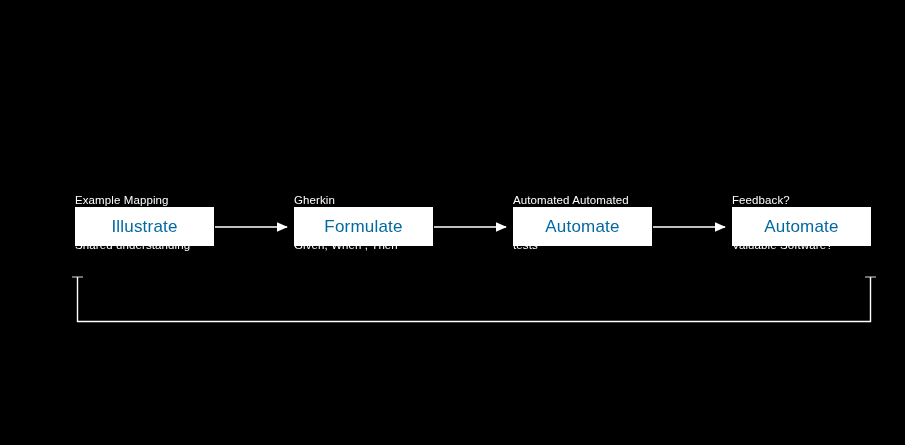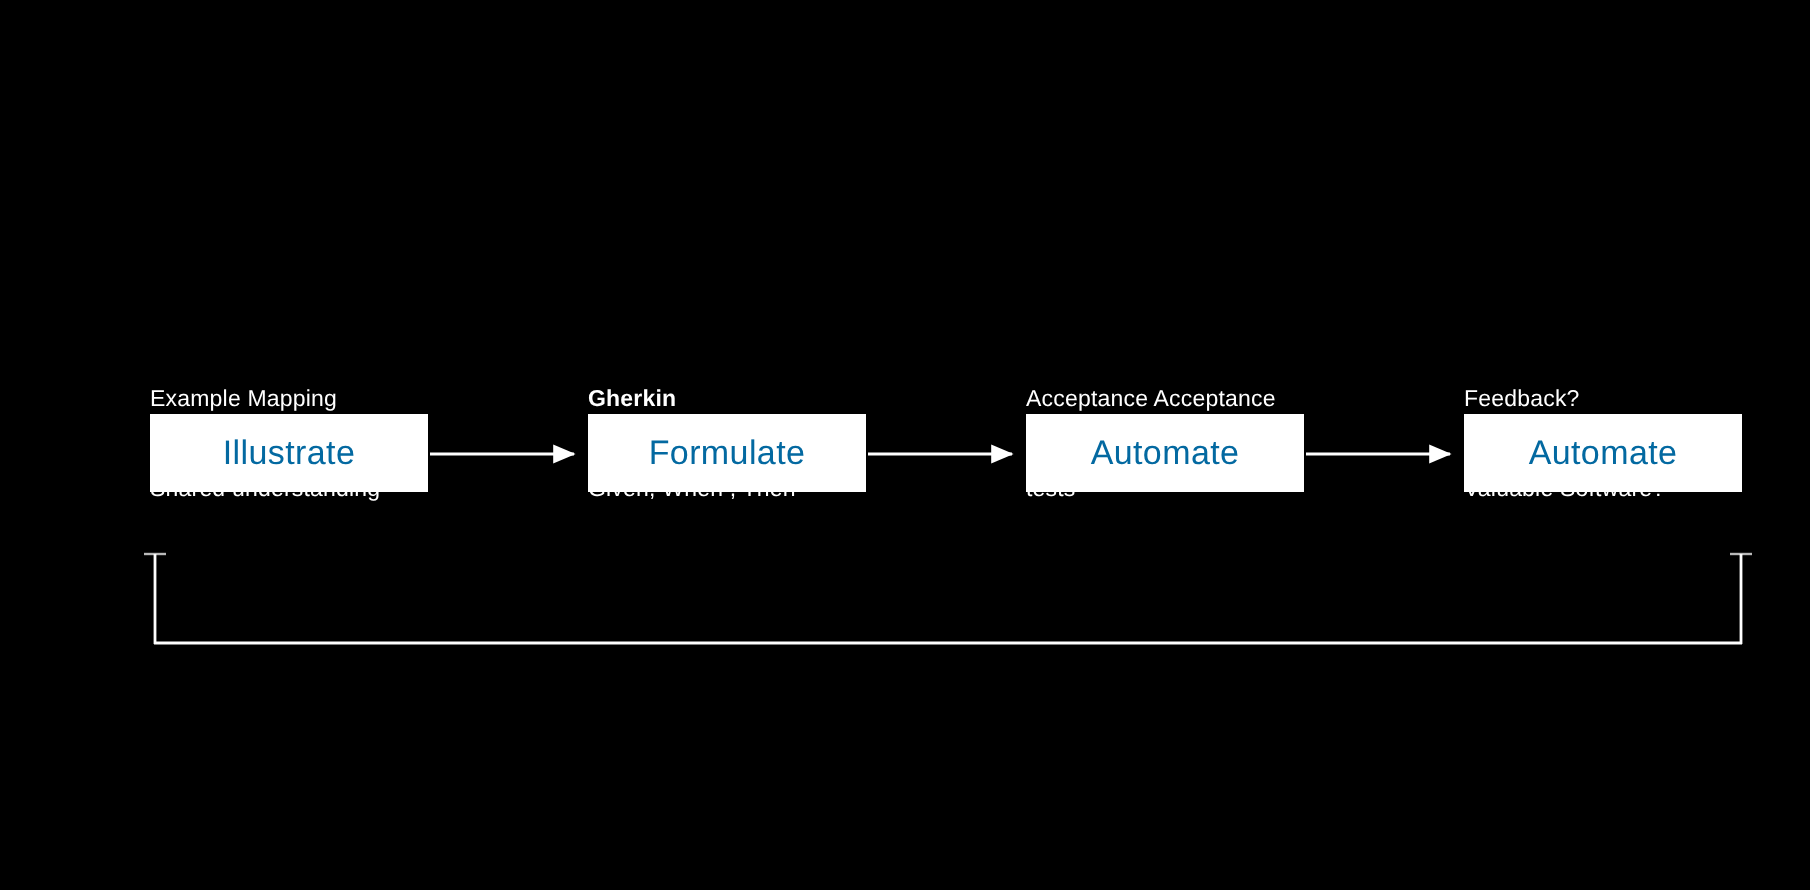--- a/index.html
+++ b/index.html
@@ -36,21 +36,21 @@
     font-size: 11.5px;
     line-height: 15px;
     color: #ffffff;
     white-space: pre;
     letter-spacing: 0.1px;
   }
   .stage-caption .cap-line {
     display: block;
   }
   .stage-caption .cap-line.bold {
-    font-weight: bold;
+    font-weight: normal;
   }
   .stage-box {
     position: absolute;
     left: 0;
     top: 44px;
     width: 139px;
     height: 39px;
     background: #ffffff;
     color: #0369a1;
     display: flex;
@@ -115,21 +115,21 @@
       <span class="cap-line bold">Gherkin</span>
       <span class="cap-line">Given, When , Then</span>
     </div>
     <div class="stage-box">
       <span>Formulate</span>
     </div>
   </div>
 
   <div class="stage" style="left:497px; top:163px;">
     <div class="stage-caption">
-      <span class="cap-line">Acceptance Acceptance</span>
+      <span class="cap-line">Automated Automated</span>
       <span class="cap-line">tests</span>
     </div>
     <div class="stage-box">
       <span>Automate</span>
     </div>
   </div>
 
   <div class="stage" style="left:716px; top:163px;">
     <div class="stage-caption">
       <span class="cap-line">Feedback?</span>

